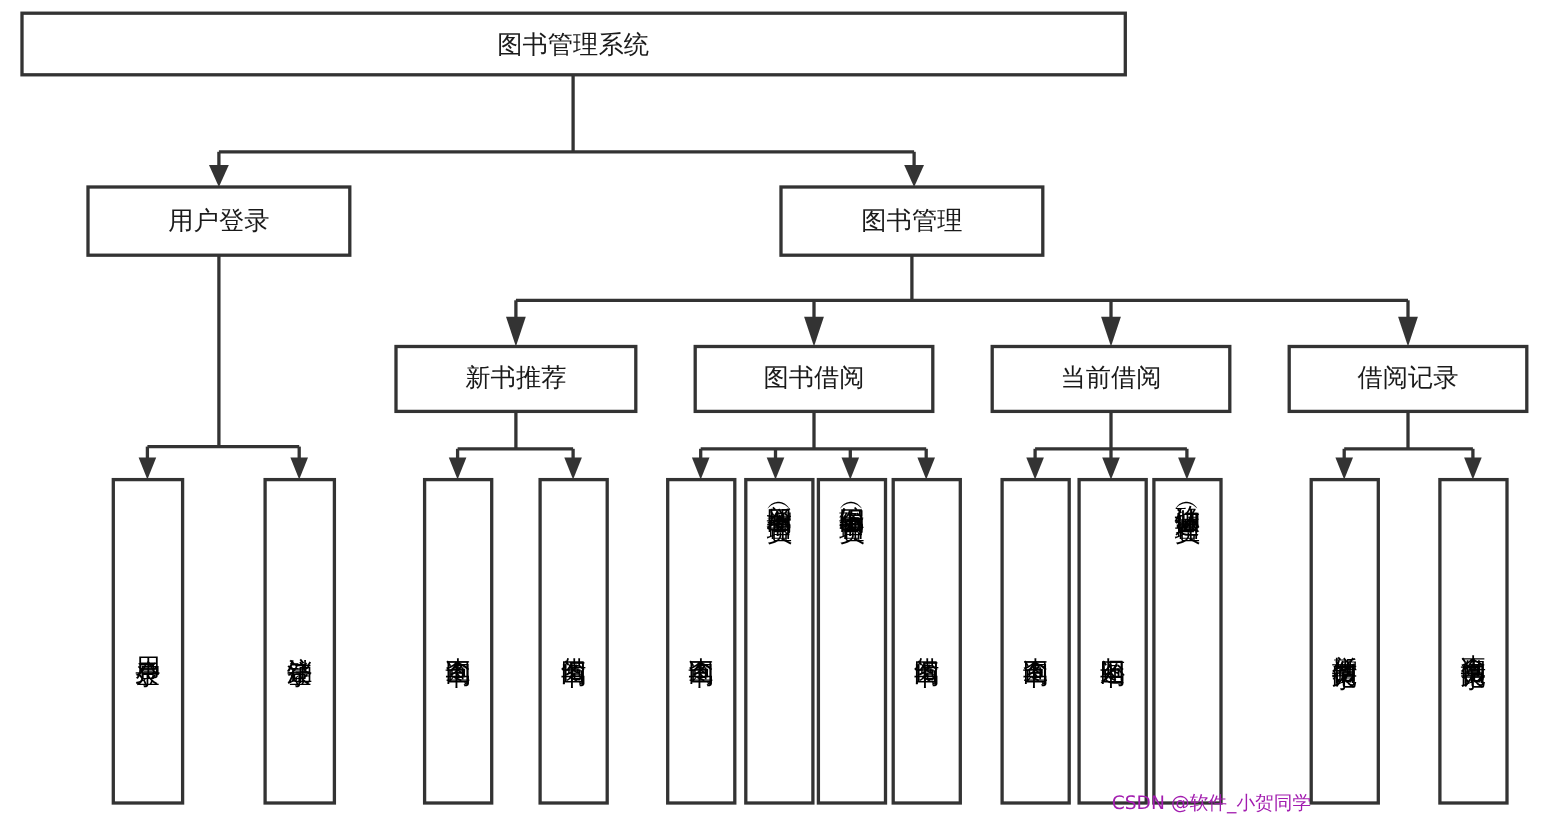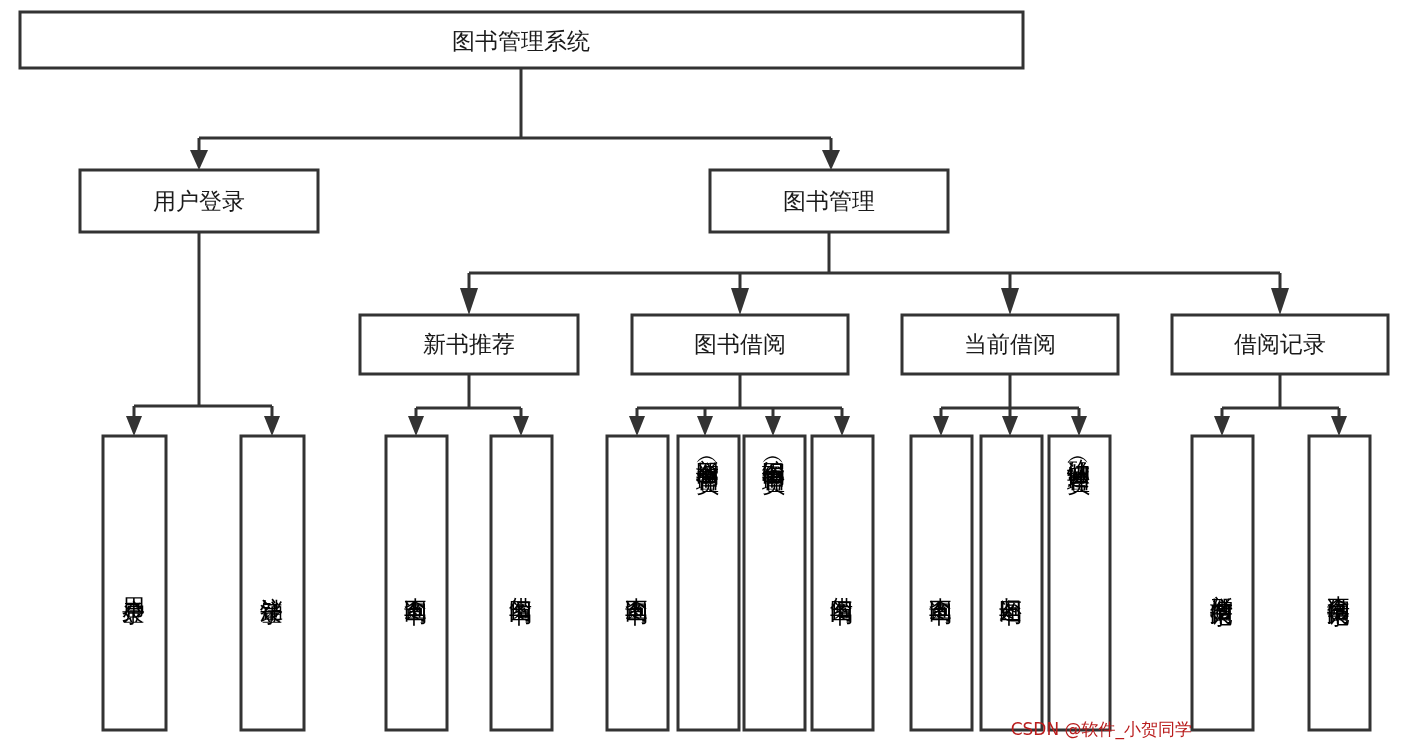--- a/index.html
+++ b/index.html
@@ -55,21 +55,21 @@
     text-orientation: upright;
     letter-spacing: 2px;
     white-space: pre;
   }
   .watermark-text {
     position: absolute;
     right: 8px;
     bottom: 6px;
     font-family: "DejaVu Sans", "Liberation Sans", sans-serif;
     font-size: 17px;
-    color: #b91c1c;
+    color: #a21caf;
     white-space: nowrap;
     pointer-events: none;
   }
 </style>
 </head>
 <body>
 
 <div id="diagram-root">
 
   <svg class="diagram-canvas" viewBox="0 0 1405 747" xmlns="http://www.w3.org/2000/svg">

